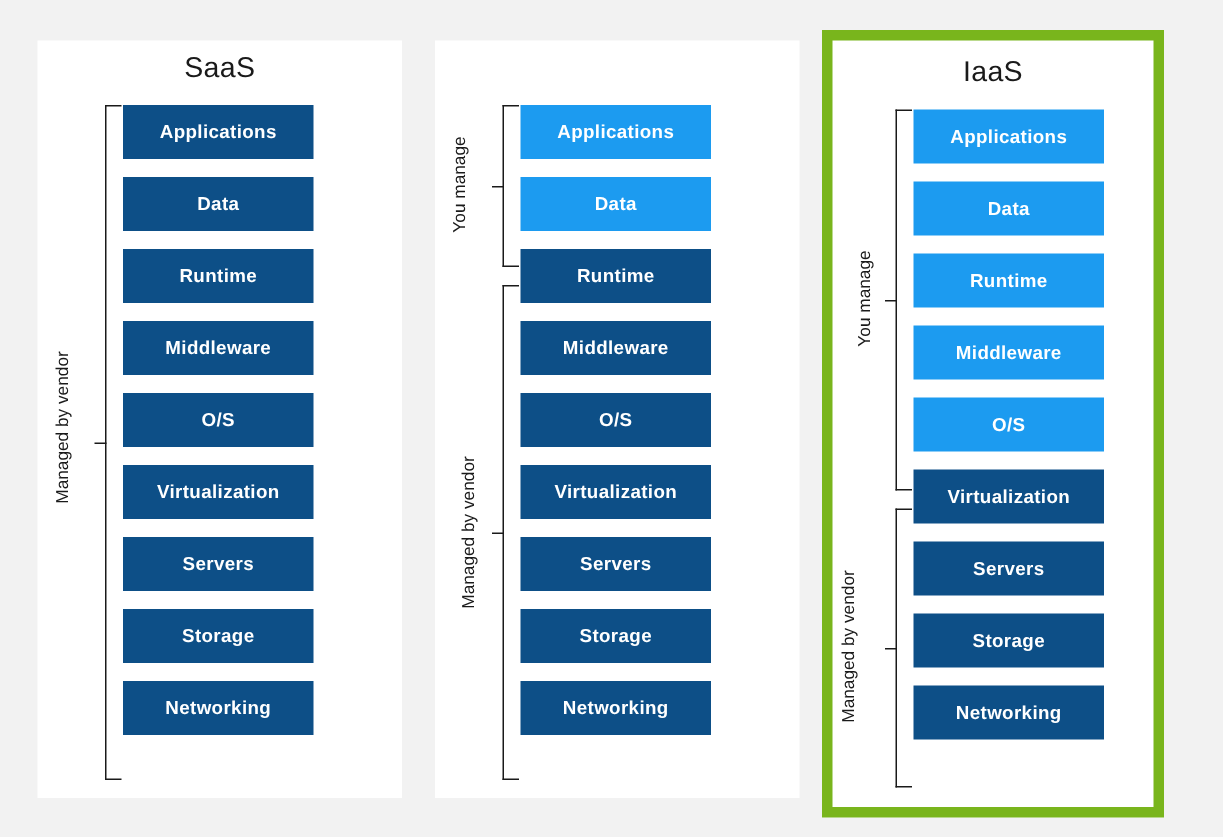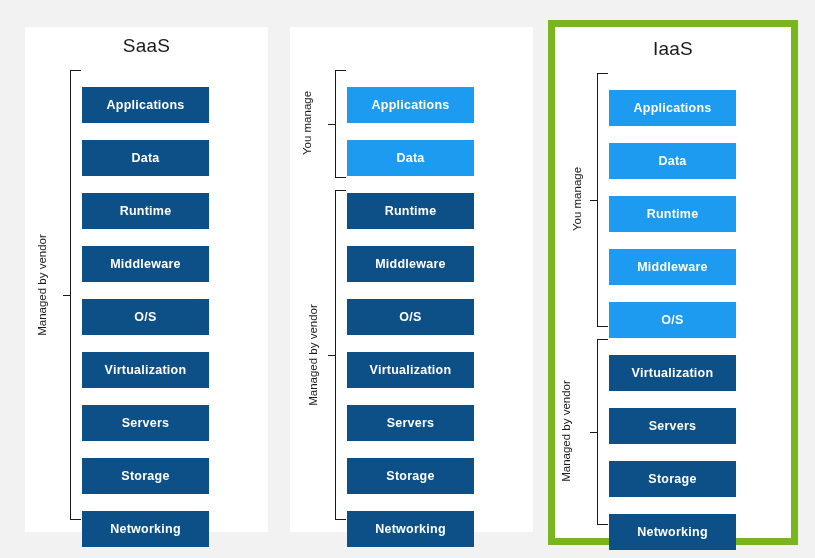--- a/index.html
+++ b/index.html
@@ -26,21 +26,21 @@
     background: #ffffff;
     box-sizing: border-box;
   }
   .card-saas { left: 25px;  top: 27px; width: 243px; height: 505px; text-decoration: underline; }
   .card-paas { left: 290px; top: 27px; width: 243px; height: 505px; }
 
   .card-iaas-outer {
     position: absolute;
     left: 548px;
     top: 20px;
-    width: 250px;
+    width: 228px;
     height: 525px;
     border: 7px solid #79b51c;
     background: #ffffff;
     box-sizing: border-box;
   }
 
   .card-inner {
     position: relative;
     width: 100%;
     height: 100%;
@@ -75,21 +75,20 @@
     margin-bottom: 12px;
     display: flex;
     align-items: center;
     justify-content: center;
     color: #ffffff;
     font-size: 12.5px;
     font-weight: bold;
     letter-spacing: 0.25px;
     font-family: "Liberation Sans", sans-serif;
     user-select: none;
-    margin-top: 17px;
   }
   .layer.dark  { background: #0d4f87; }
   .layer.light { background: #1c9bf0; }
 
   
   .bracket {
     position: absolute;
     width: 11px;
     border-left: 1.6px solid #1a1a1a;
     border-top: 1.6px solid #1a1a1a;

